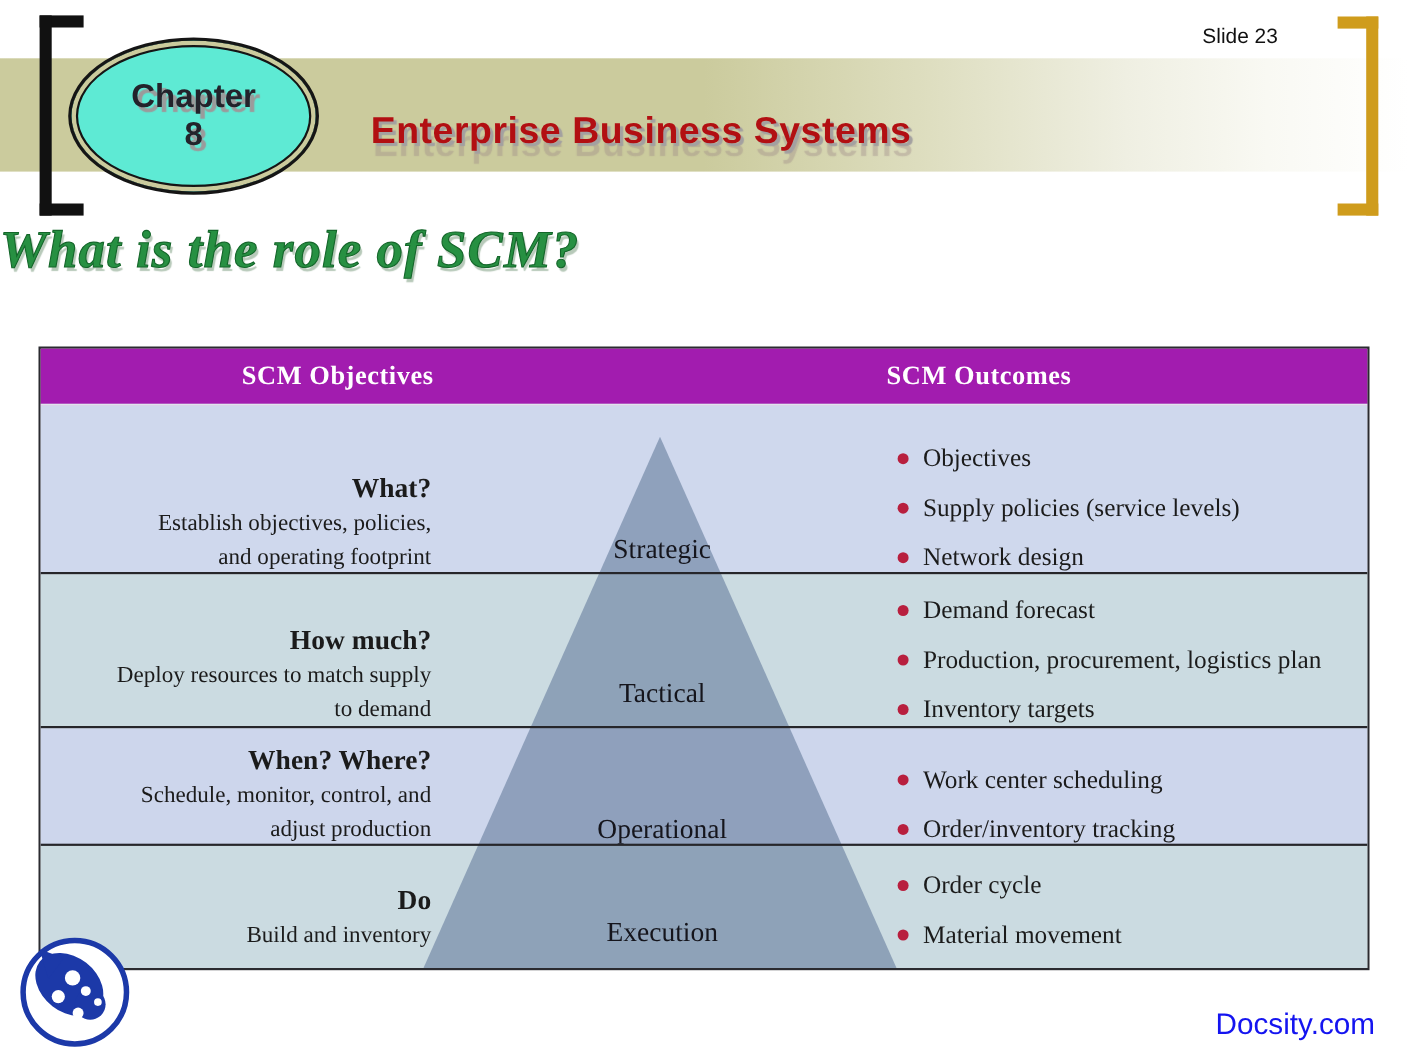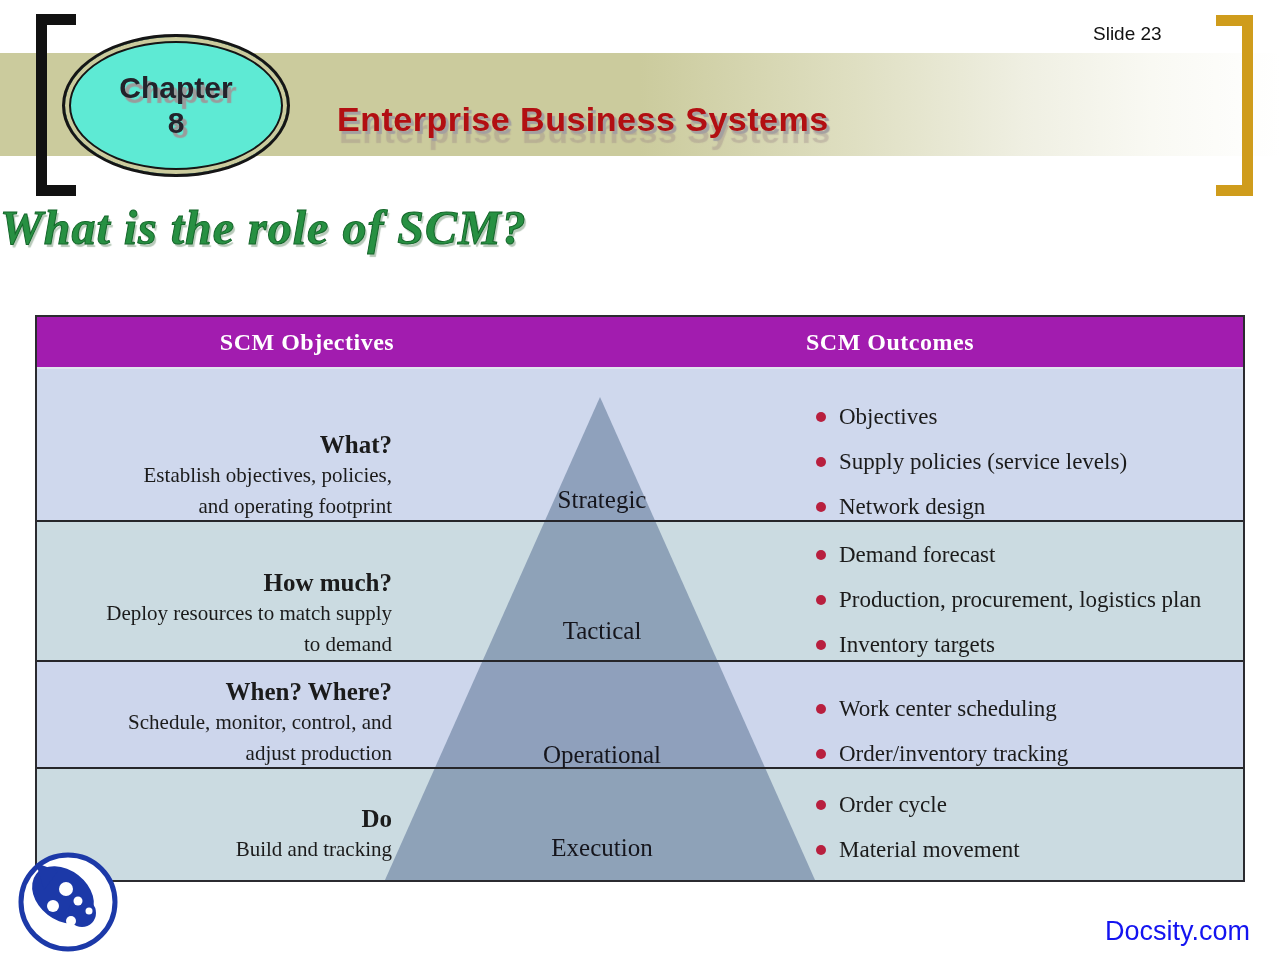--- a/index.html
+++ b/index.html
@@ -217,21 +217,21 @@
       <div class="outcome">
           <span class="dot"></span>
           <span>Order/inventory tracking</span>
         </div>
     </div>
   </div>
 
   <div class="row-content r3">
     <div class="col-left">
       <div class="question">Do</div>
-      <div class="obj-line">Build and tracking</div>
+      <div class="obj-line">Build and inventory</div>
     </div>
     <div class="col-mid">
       <div class="level-label">Execution</div>
     </div>
     <div class="col-right">
       <div class="outcome">
           <span class="dot"></span>
           <span>Order cycle</span>
         </div>
       <div class="outcome">

